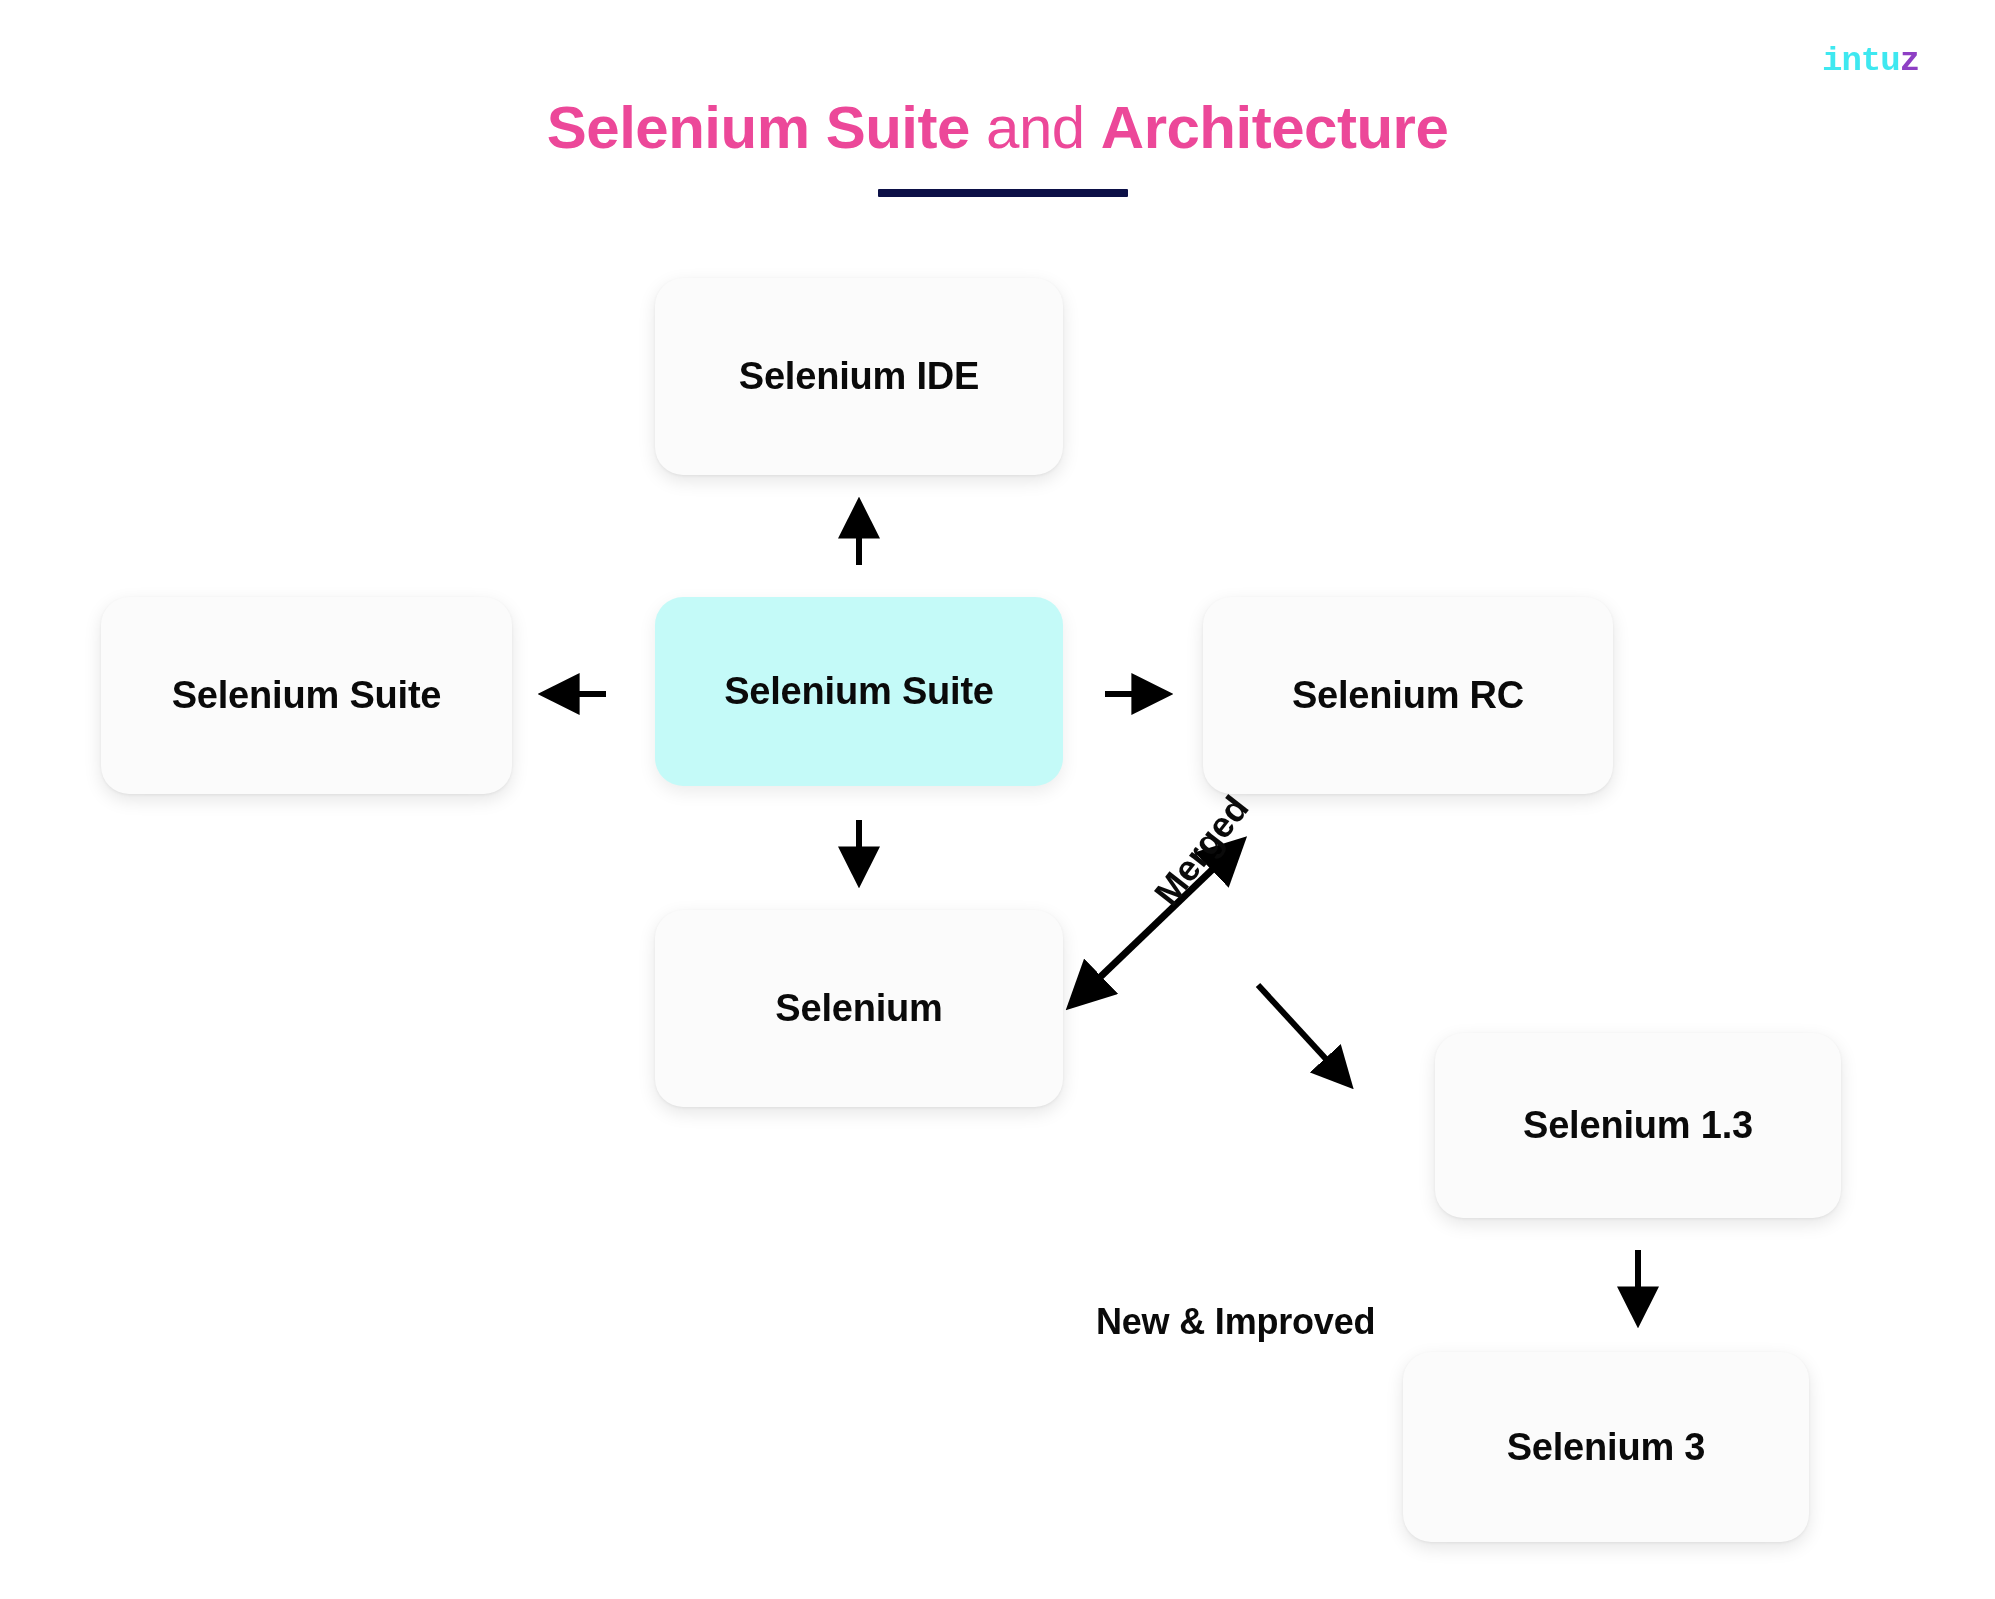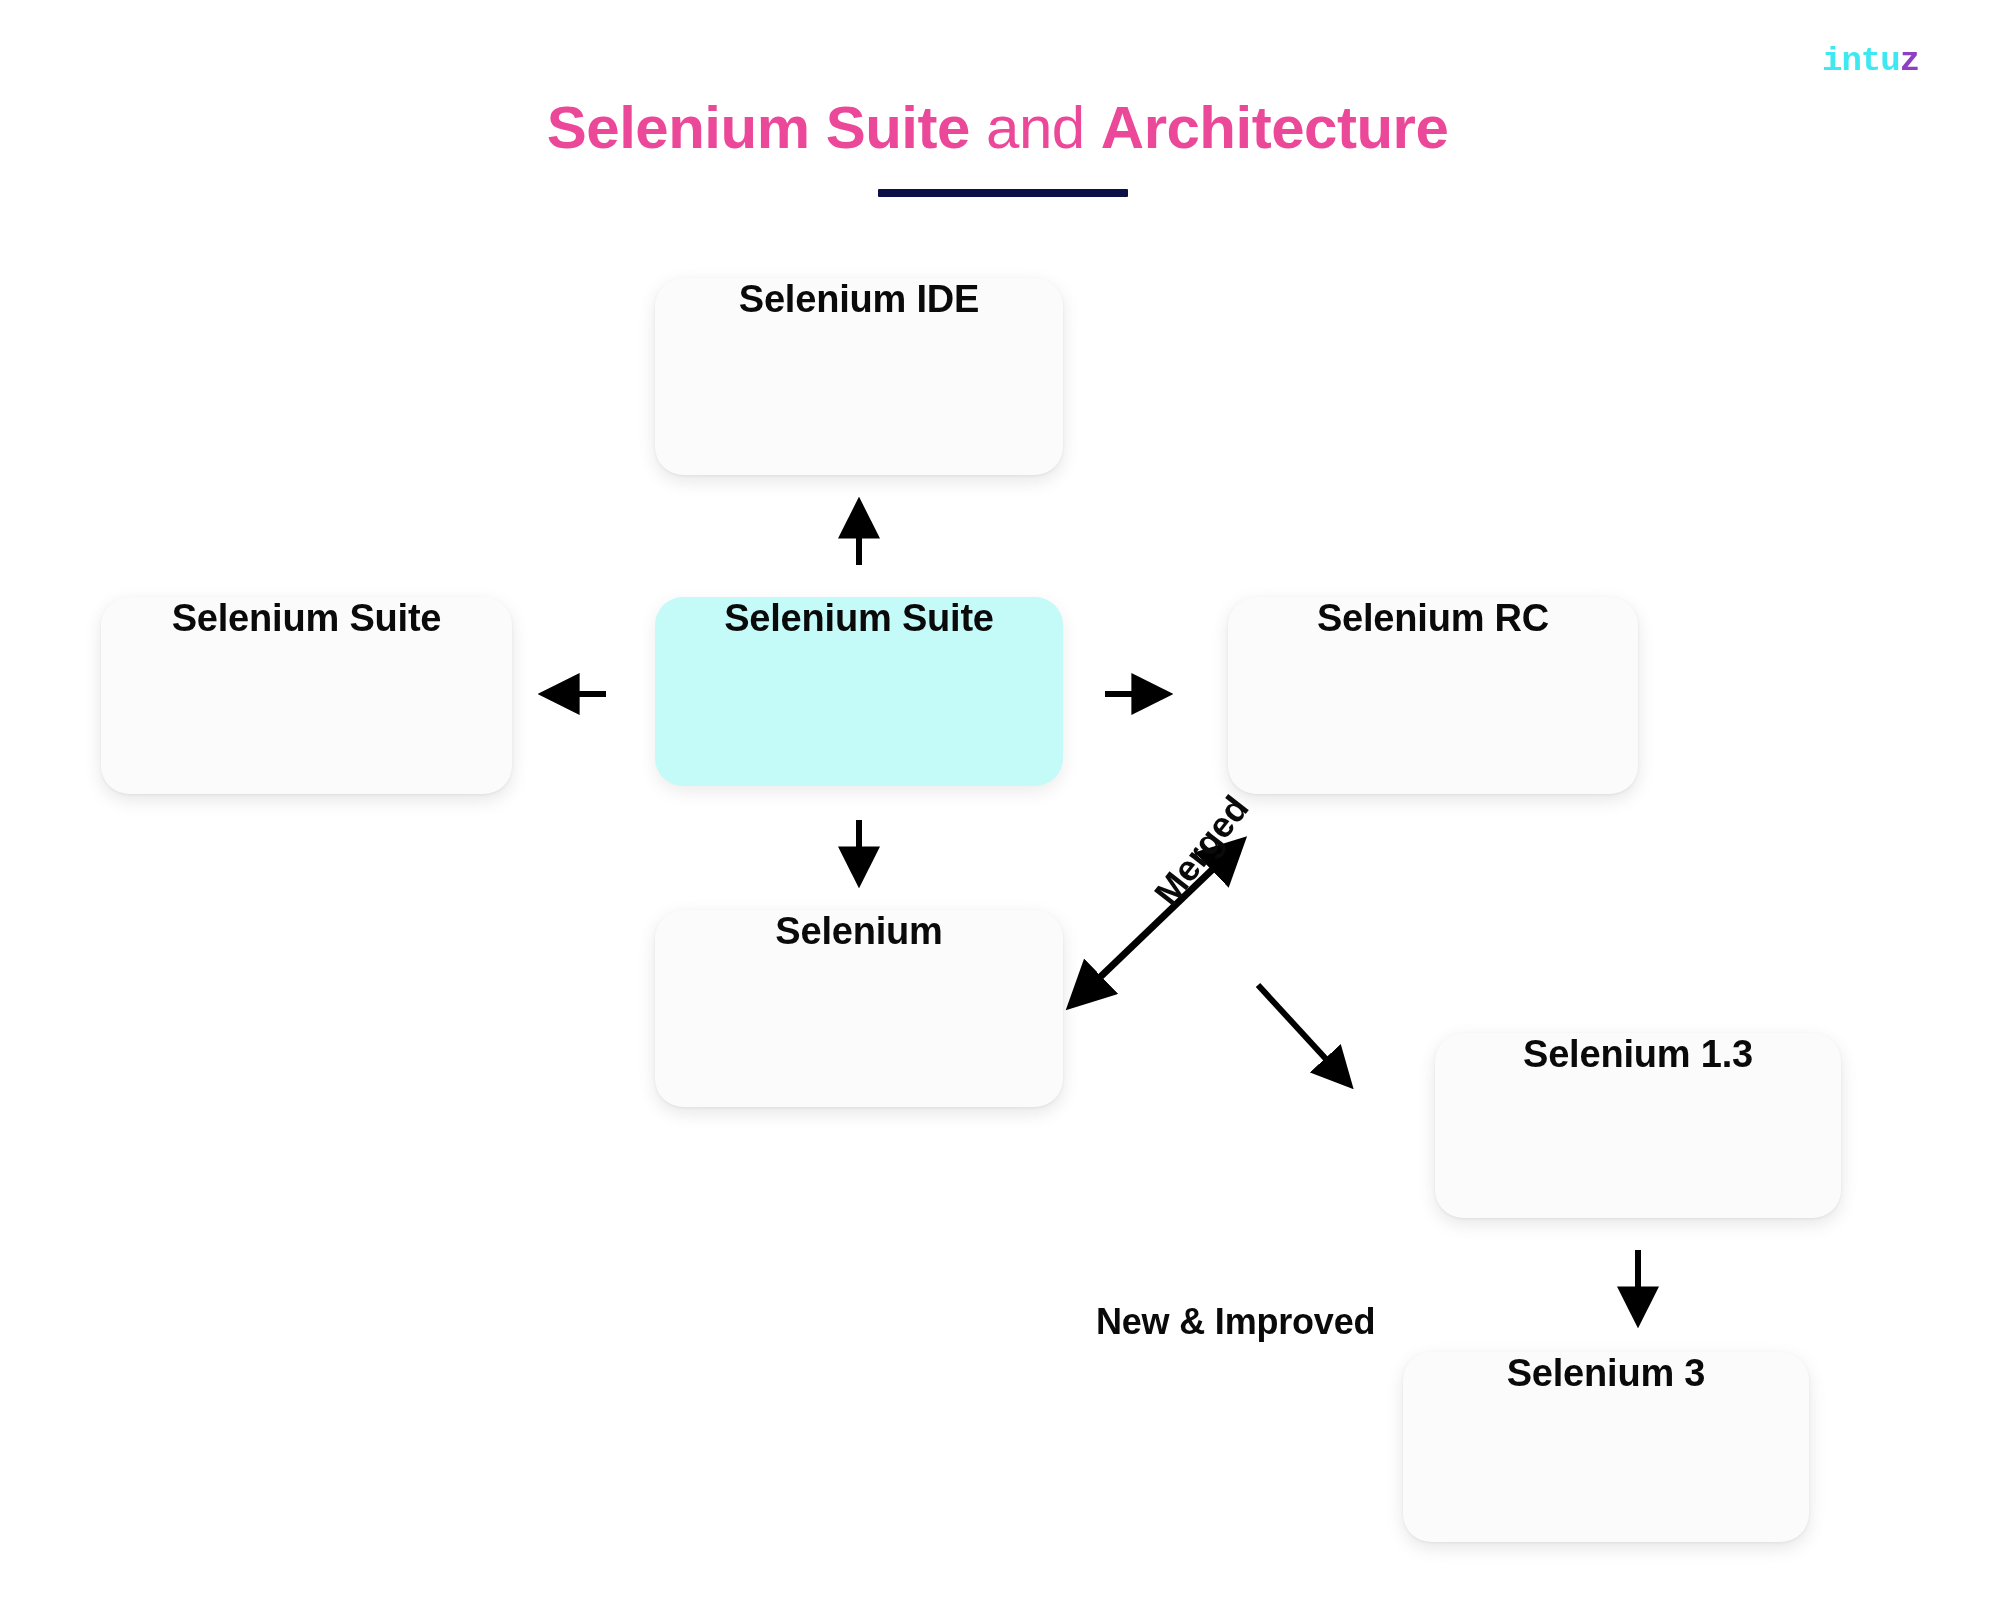--- a/index.html
+++ b/index.html
@@ -61,37 +61,37 @@
   }
 
   
   .node {
     position: absolute;
     box-sizing: border-box;
     background: #fbfbfb;
     border-radius: 28px;
     box-shadow: 0 6px 18px rgba(0,0,0,0.10), 0 1px 3px rgba(0,0,0,0.06);
     display: flex;
-    align-items: flex-start;
+    align-items: center;
     justify-content: center;
     color: #0a0a0a;
     font-size: 38px;
     font-weight: 700;
     letter-spacing: -0.2px;
     text-align: center;
   }
   .node.accent {
     background: #C4FAF8;
     box-shadow: 0 6px 18px rgba(0,0,0,0.08);
   }
 
   #node-ide        { left: 655px;  top: 278px;  width: 408px; height: 197px; }
   #node-grid       { left: 101px;  top: 597px;  width: 411px; height: 197px; }
   #node-suite      { left: 655px;  top: 597px;  width: 408px; height: 189px; }
-  #node-rc         { left: 1228px; top: 597px;  width: 410px; height: 197px; }
+  #node-rc         { left: 1203px; top: 597px;  width: 410px; height: 197px; }
   #node-webdriver  { left: 655px;  top: 910px;  width: 408px; height: 197px; }
   #node-sel2       { left: 1435px; top: 1033px; width: 406px; height: 185px; }
   #node-sel3       { left: 1403px; top: 1352px; width: 406px; height: 190px; }
 
   
   #wires {
     position: absolute;
     left: 0; top: 0;
     width: 1995px;
     height: 1599px;

